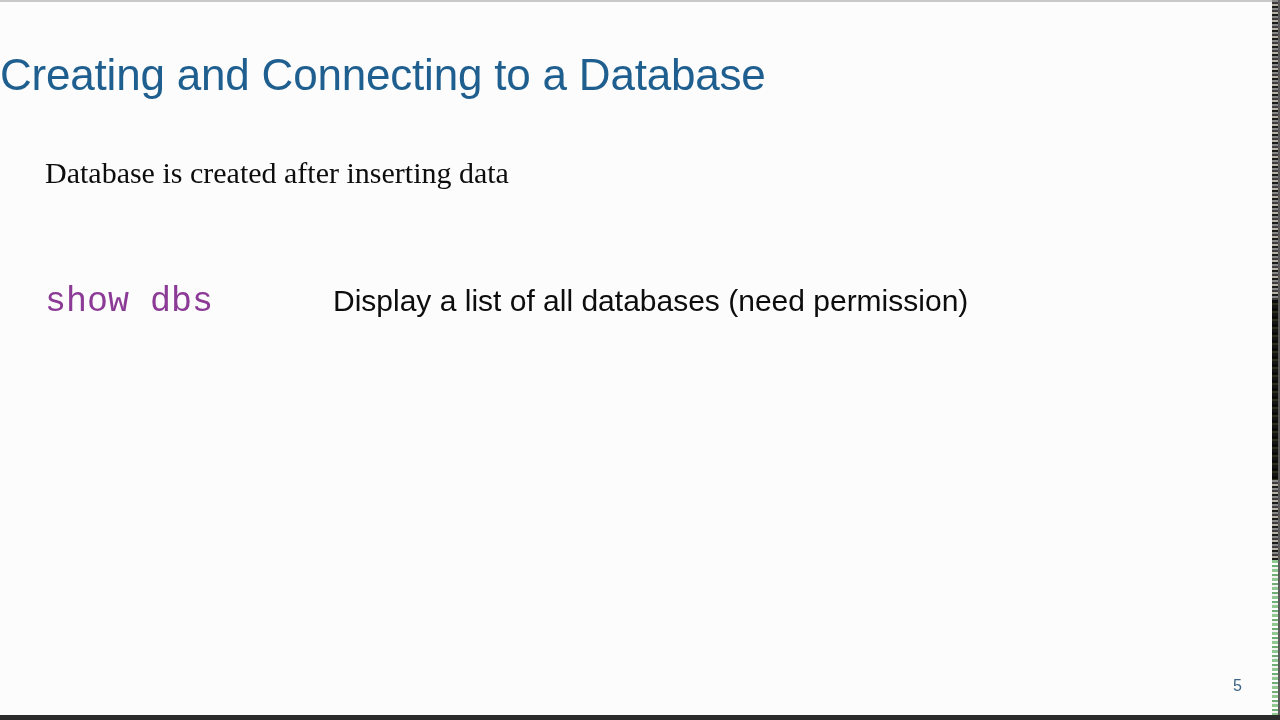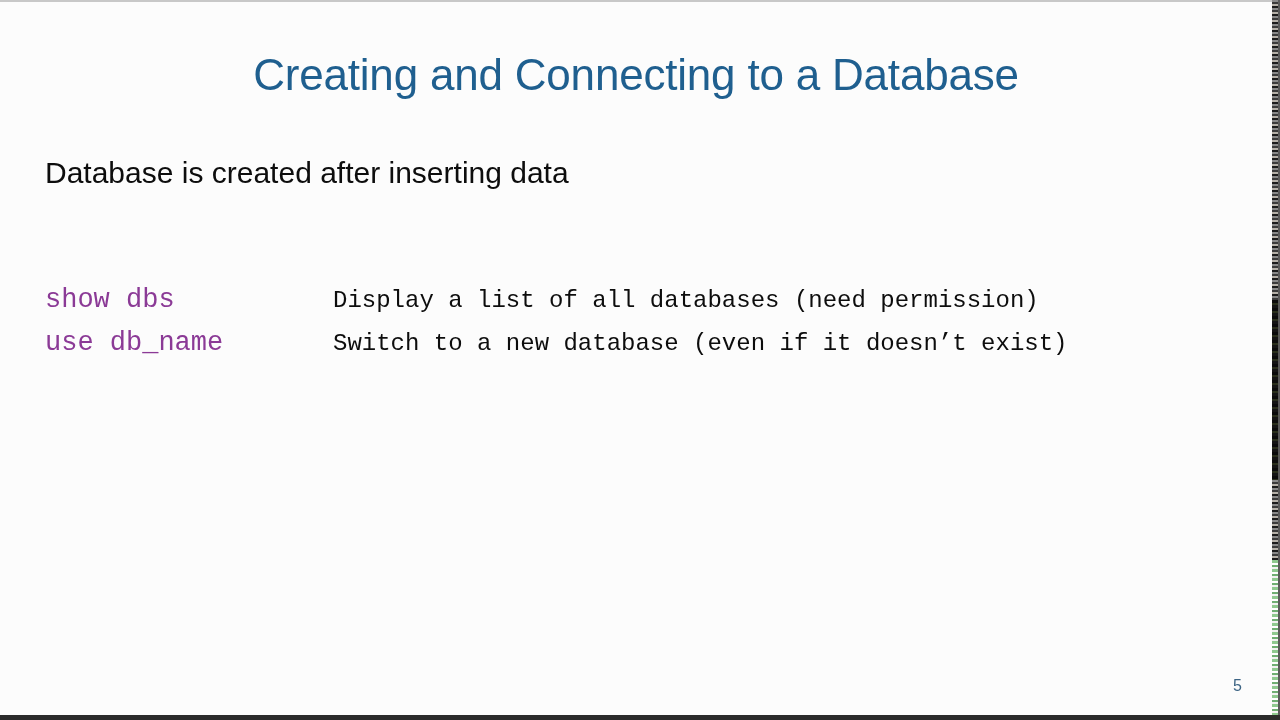--- a/index.html
+++ b/index.html
@@ -91,70 +91,70 @@
     background: #5a5a5a;
   }
 
   
 
   .slide-title {
     position: absolute;
     top: 48px;
     left: 0;
     width: 1272px;
-    text-align: center;
+    text-align: left;
     color: #1f5f8f;
     font-size: 44px;
     line-height: 54px;
     font-weight: 400;
     letter-spacing: -0.2px;
     font-family: "Liberation Sans", sans-serif;
     white-space: nowrap;
   }
 
   .body-block {
     position: absolute;
     top: 151px;
     left: 45px;
     width: 1150px;
   }
   .body-line {
     color: #0d0d0d;
     font-size: 30px;
     line-height: 43px;
     font-weight: 400;
-    font-family: Liberation Sans, sans-serif;
+    font-family: Liberation Serif, serif;
     white-space: nowrap;
   }
 
   .cmd-table {
     position: absolute;
     top: 279px;
     left: 45px;
     width: 1160px;
     border-collapse: collapse;
   }
   .cmd-table tr {
     height: 43px;
   }
   .cmd-cell {
     color: #8b3a96;
     font-family: "Liberation Mono", "DejaVu Sans Mono", monospace;
-    font-size: 27px;
+    font-size: 35px;
     line-height: 43px;
     font-weight: 400;
     white-space: pre;
     vertical-align: baseline;
     padding: 0;
     width: 288px;
   }
   .desc-cell {
     color: #0d0d0d;
-    font-family: Liberation Mono, monospace;
-    font-size: 24px;
+    font-family: Liberation Sans, sans-serif;
+    font-size: 30px;
     line-height: 43px;
     font-weight: 400;
     white-space: nowrap;
     vertical-align: baseline;
     padding: 0;
     margin-left: 11px;
   }
 
   .page-number {
     position: absolute;
@@ -178,24 +178,20 @@
   <div class="body-block">
     <div class="body-line">Database is created after inserting data</div>
   </div>
 
   <table class="cmd-table">
     <tbody>
       <tr>
         <td class="cmd-cell">show dbs</td>
         <td class="desc-cell">Display a list of all databases (need permission)</td>
       </tr>
-      <tr>
-        <td class="cmd-cell">use db_name</td>
-        <td class="desc-cell">Switch to a new database (even if it doesn’t exist)</td>
-      </tr>
     </tbody>
   </table>
 
   <div class="page-number">5</div>
 
   <div class="right-sliver">
     <div class="seg-dark"></div>
     <div class="seg-green"></div>
     <div class="seg-edge"></div>
   </div>

